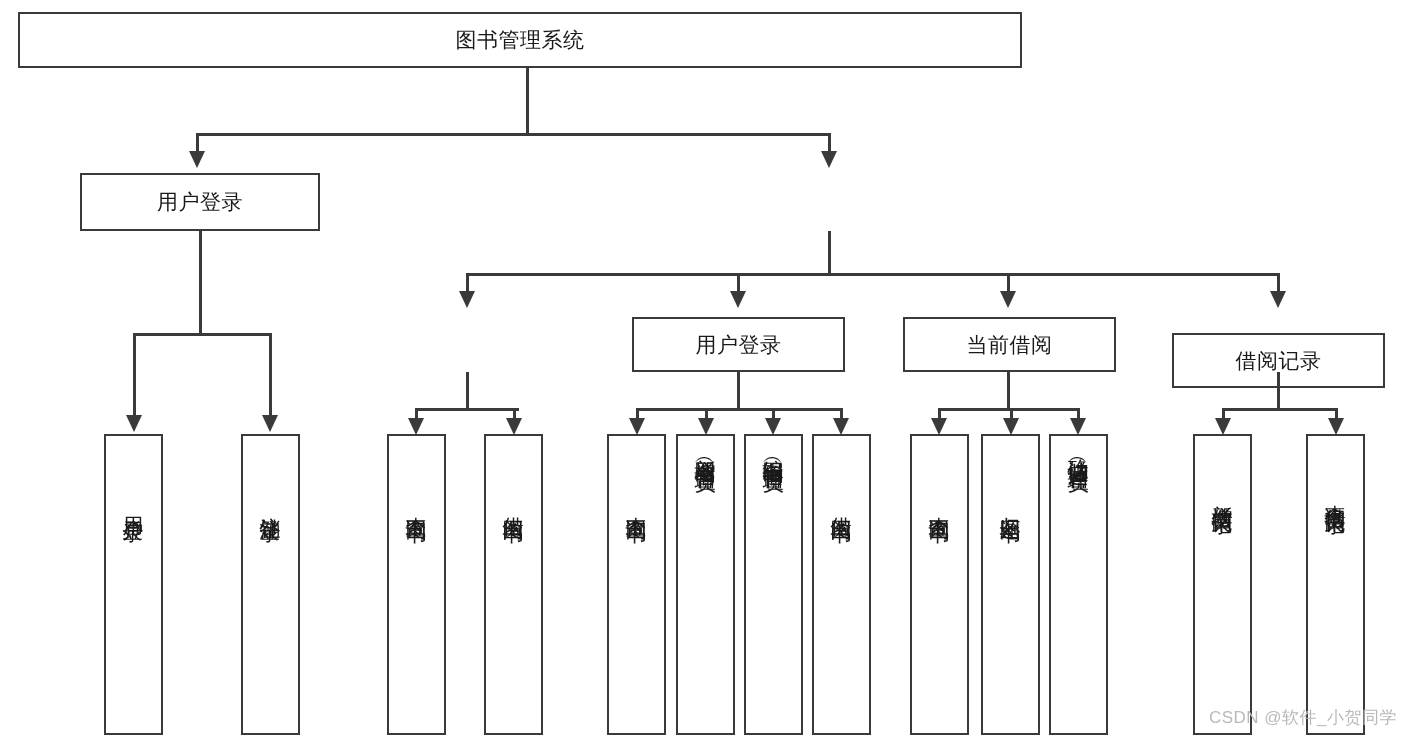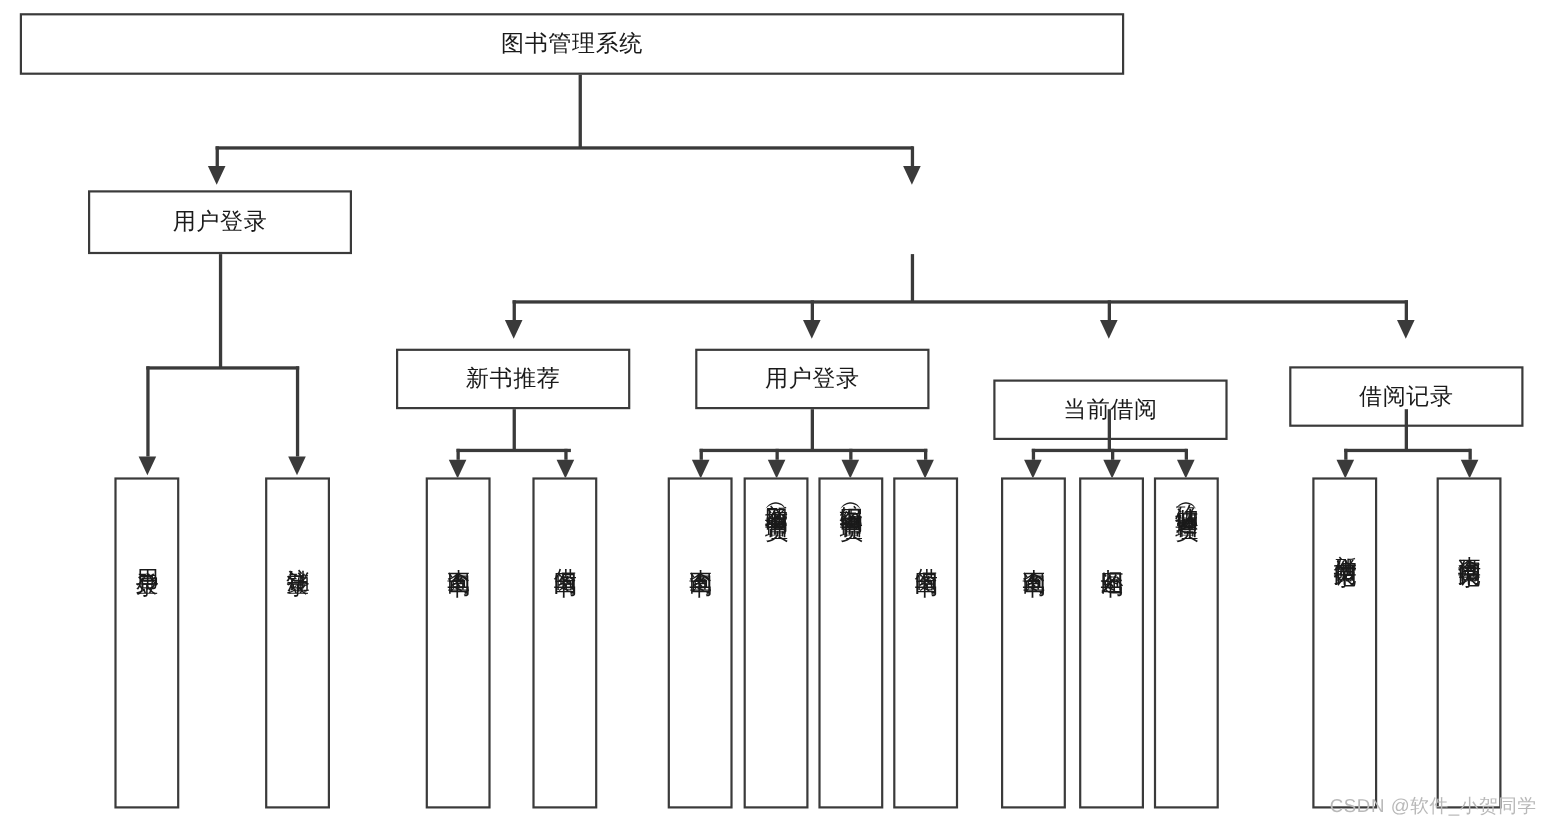--- a/index.html
+++ b/index.html
@@ -62,21 +62,21 @@
     position: absolute;
     width: 0;
     height: 0;
     border-left: 8px solid transparent;
     border-right: 8px solid transparent;
     border-top: 17px solid #3a3a3a;
   }
   .watermark {
     position: absolute;
     right: 8px;
-    bottom: 3px;
+    bottom: 18px;
     font-size: 17px;
     color: #b9b9b9;
     letter-spacing: 0.5px;
     white-space: nowrap;
   }
 </style>
 </head>
 <body>
 
 <div id="canvas">
@@ -110,27 +110,24 @@
   <div class="conn h" style="left:466px; top:273px; width:814px;"></div>
   <div class="conn v" style="left:466px; top:273px; height:18px;"></div>
   <div class="arrow" style="left:459px; top:291px;"></div>
   <div class="conn v" style="left:737px; top:273px; height:18px;"></div>
   <div class="arrow" style="left:730px; top:291px;"></div>
   <div class="conn v" style="left:1007px; top:273px; height:18px;"></div>
   <div class="arrow" style="left:1000px; top:291px;"></div>
   <div class="conn v" style="left:1277px; top:273px; height:18px;"></div>
   <div class="arrow" style="left:1270px; top:291px;"></div>
 
-  <div class="node horizontal" style="left:360px; top:317px; width:213px; height:55px;">
-    <span class="label">新书推荐</span>
-  </div>
   <div class="node horizontal" style="left:632px; top:317px; width:213px; height:55px;">
     <span class="label">用户登录</span>
   </div>
-  <div class="node horizontal" style="left:903px; top:317px; width:213px; height:55px;margin-top:28px;">
+  <div class="node horizontal" style="left:903px; top:317px; width:213px; height:55px;">
     <span class="label">当前借阅</span>
   </div>
   <div class="node horizontal" style="left:1172px; top:333px; width:213px; height:55px;">
     <span class="label">借阅记录</span>
   </div>
 
   <div class="conn v" style="left:466px; top:372px; height:38px;"></div>
   <div class="conn h" style="left:415px; top:408px; width:104px;"></div>
   <div class="conn v" style="left:415px; top:408px; height:10px;"></div>
   <div class="arrow" style="left:408px; top:418px;"></div>

